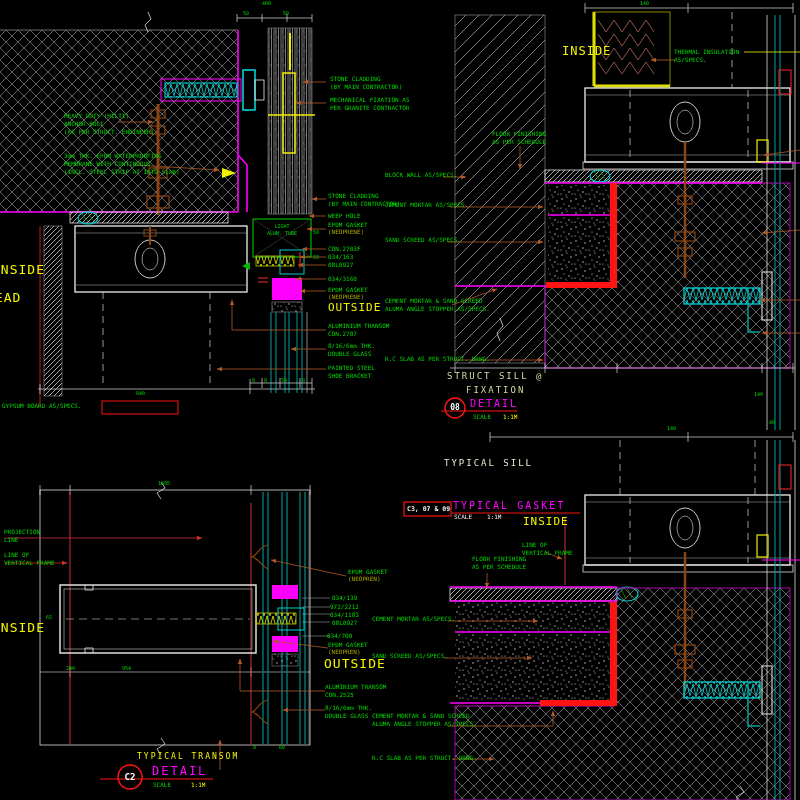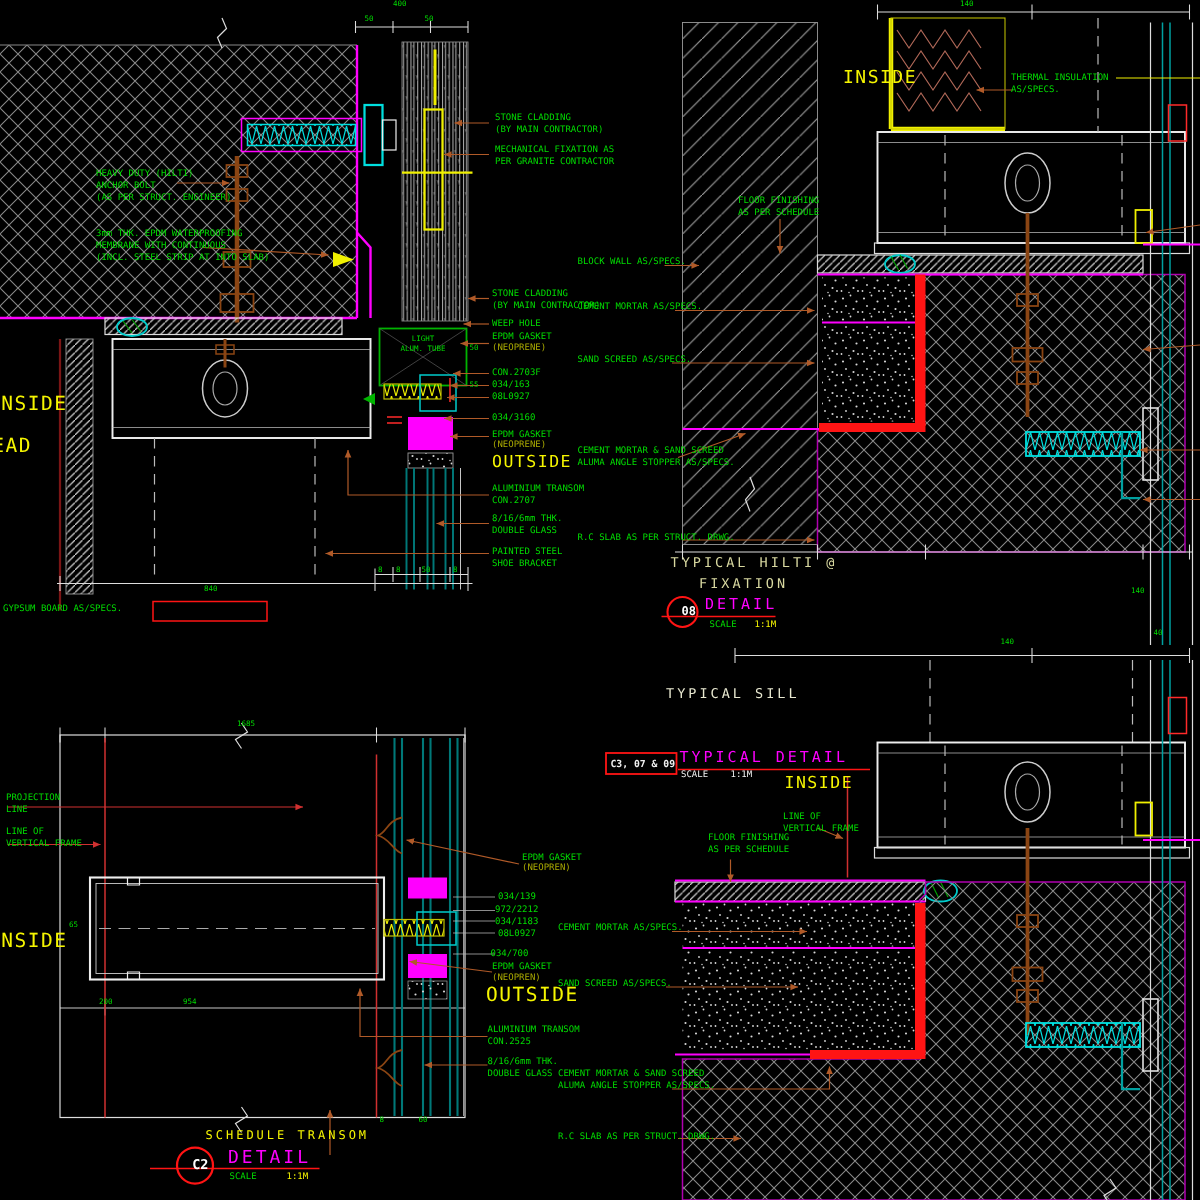--- a/index.html
+++ b/index.html
@@ -9,21 +9,21 @@
   .g{color:#00dc00;font-size:6px}
   .ol{color:#aaaa00;font-size:6px}
   .yl{color:#f5f500}
   .f11{font-size:11px;letter-spacing:1px}
   .f12{font-size:12px;letter-spacing:1px}
   .f13{font-size:13px;letter-spacing:1px}
   .ttl{color:#d8d8a0;font-size:9px;letter-spacing:2px}
   .mag{color:#ff00ff;letter-spacing:2px}
   .wht{color:#f0f0f0}
   .dim{color:#00dc00;font-size:5px}
-  .bub{color:#fff;font-weight:bold;text-align:right;width:18px}
+  .bub{color:#fff;font-weight:bold;text-align:center;width:18px}
   .sm6{font-size:6px}.sm8{font-size:8px}.sm9{font-size:9px}.sm10{font-size:10px}
   .ctr{text-align:center}
 </style>
 </head>
 <body>
 
 <div id="stage">
 
 <svg width="800" height="800" viewBox="0 0 800 800">
 <defs>
@@ -314,21 +314,21 @@
 <div class="lb g" style="left:674px;top:48px">THERMAL INSULATION
 AS/SPECS.</div>
 <div class="lb g" style="left:492px;top:130px">FLOOR FINISHING
 AS PER SCHEDULE</div>
 <div class="lb g" style="left:385px;top:171px">BLOCK WALL AS/SPECS.</div>
 <div class="lb g" style="left:385px;top:201px">CEMENT MORTAR AS/SPECS.</div>
 <div class="lb g" style="left:385px;top:236px">SAND SCREED AS/SPECS.</div>
 <div class="lb g" style="left:385px;top:297px">CEMENT MORTAR &amp; SAND SCREED
 ALUMA ANGLE STOPPER AS/SPECS.</div>
 <div class="lb g" style="left:385px;top:355px">R.C SLAB AS PER STRUCT. DRWG.</div>
-<div class="lb ttl" style="left:447px;top:371px">TYPICAL HILTI @</div>
+<div class="lb ttl" style="left:447px;top:371px">STRUCT SILL @</div>
 <div class="lb ttl" style="left:466px;top:385px">FIXATION</div>
 <div class="lb bub sm8" style="left:446px;top:403px">08</div>
 <div class="lb mag sm10" style="left:470px;top:397px">DETAIL</div>
 <div class="lb g" style="left:473px;top:413px">SCALE</div>
 <div class="lb yl sm6" style="left:503px;top:413px">1:1M</div>
 <div class="lb dim" style="left:640px;top:0px">140</div>
 <div class="lb dim" style="left:754px;top:391px">140</div>
 
 <div class="lb g" style="left:4px;top:528px">PROJECTION
 LINE</div>
@@ -342,34 +342,34 @@
 <div class="lb g" style="left:330px;top:611px">034/1183</div>
 <div class="lb g" style="left:332px;top:619px">08L0927</div>
 <div class="lb g" style="left:327px;top:632px">034/700</div>
 <div class="lb g" style="left:328px;top:641px">EPDM GASKET</div>
 <div class="lb ol" style="left:328px;top:648px">(NEOPREN)</div>
 <div class="lb yl f13" style="left:324px;top:656px">OUTSIDE</div>
 <div class="lb g" style="left:325px;top:683px">ALUMINIUM TRANSOM
 CON.2525</div>
 <div class="lb g" style="left:325px;top:704px">8/16/6mm THK.
 DOUBLE GLASS</div>
-<div class="lb yl sm8" style="left:137px;top:752px;letter-spacing:2px">SCHEDULE TRANSOM</div>
+<div class="lb yl sm8" style="left:137px;top:752px;letter-spacing:2px">TYPICAL TRANSOM</div>
 <div class="lb bub sm9" style="left:121px;top:772px">C2</div>
 <div class="lb mag f12" style="left:152px;top:764px">DETAIL</div>
 <div class="lb g" style="left:153px;top:781px">SCALE</div>
 <div class="lb yl sm6" style="left:191px;top:781px">1:1M</div>
 <div class="lb dim" style="left:158px;top:480px">1685</div>
 <div class="lb dim" style="left:46px;top:614px">65</div>
 <div class="lb dim" style="left:66px;top:665px">200</div>
 <div class="lb dim" style="left:122px;top:665px">954</div>
 <div class="lb dim" style="left:253px;top:744px">8</div>
 <div class="lb dim" style="left:279px;top:744px">60</div>
 
 <div class="lb" style="left:444px;top:458px;color:#e8e8d0;font-size:9px;letter-spacing:2px">TYPICAL SILL</div>
-<div class="lb mag sm10" style="left:453px;top:499px">TYPICAL DETAIL</div>
+<div class="lb mag sm10" style="left:453px;top:499px">TYPICAL GASKET</div>
 <div class="lb wht" style="left:407px;top:505px;font-size:6.5px;font-weight:bold">C3, 07 &amp; 09</div>
 <div class="lb wht sm6" style="left:454px;top:513px">SCALE</div>
 <div class="lb wht sm6" style="left:487px;top:513px">1:1M</div>
 <div class="lb yl f11" style="left:523px;top:515px">INSIDE</div>
 <div class="lb g" style="left:522px;top:541px">LINE OF
 VERTICAL FRAME</div>
 <div class="lb g" style="left:472px;top:555px">FLOOR FINISHING
 AS PER SCHEDULE</div>
 <div class="lb g" style="left:372px;top:615px">CEMENT MORTAR AS/SPECS.</div>
 <div class="lb g" style="left:372px;top:652px">SAND SCREED AS/SPECS.</div>

